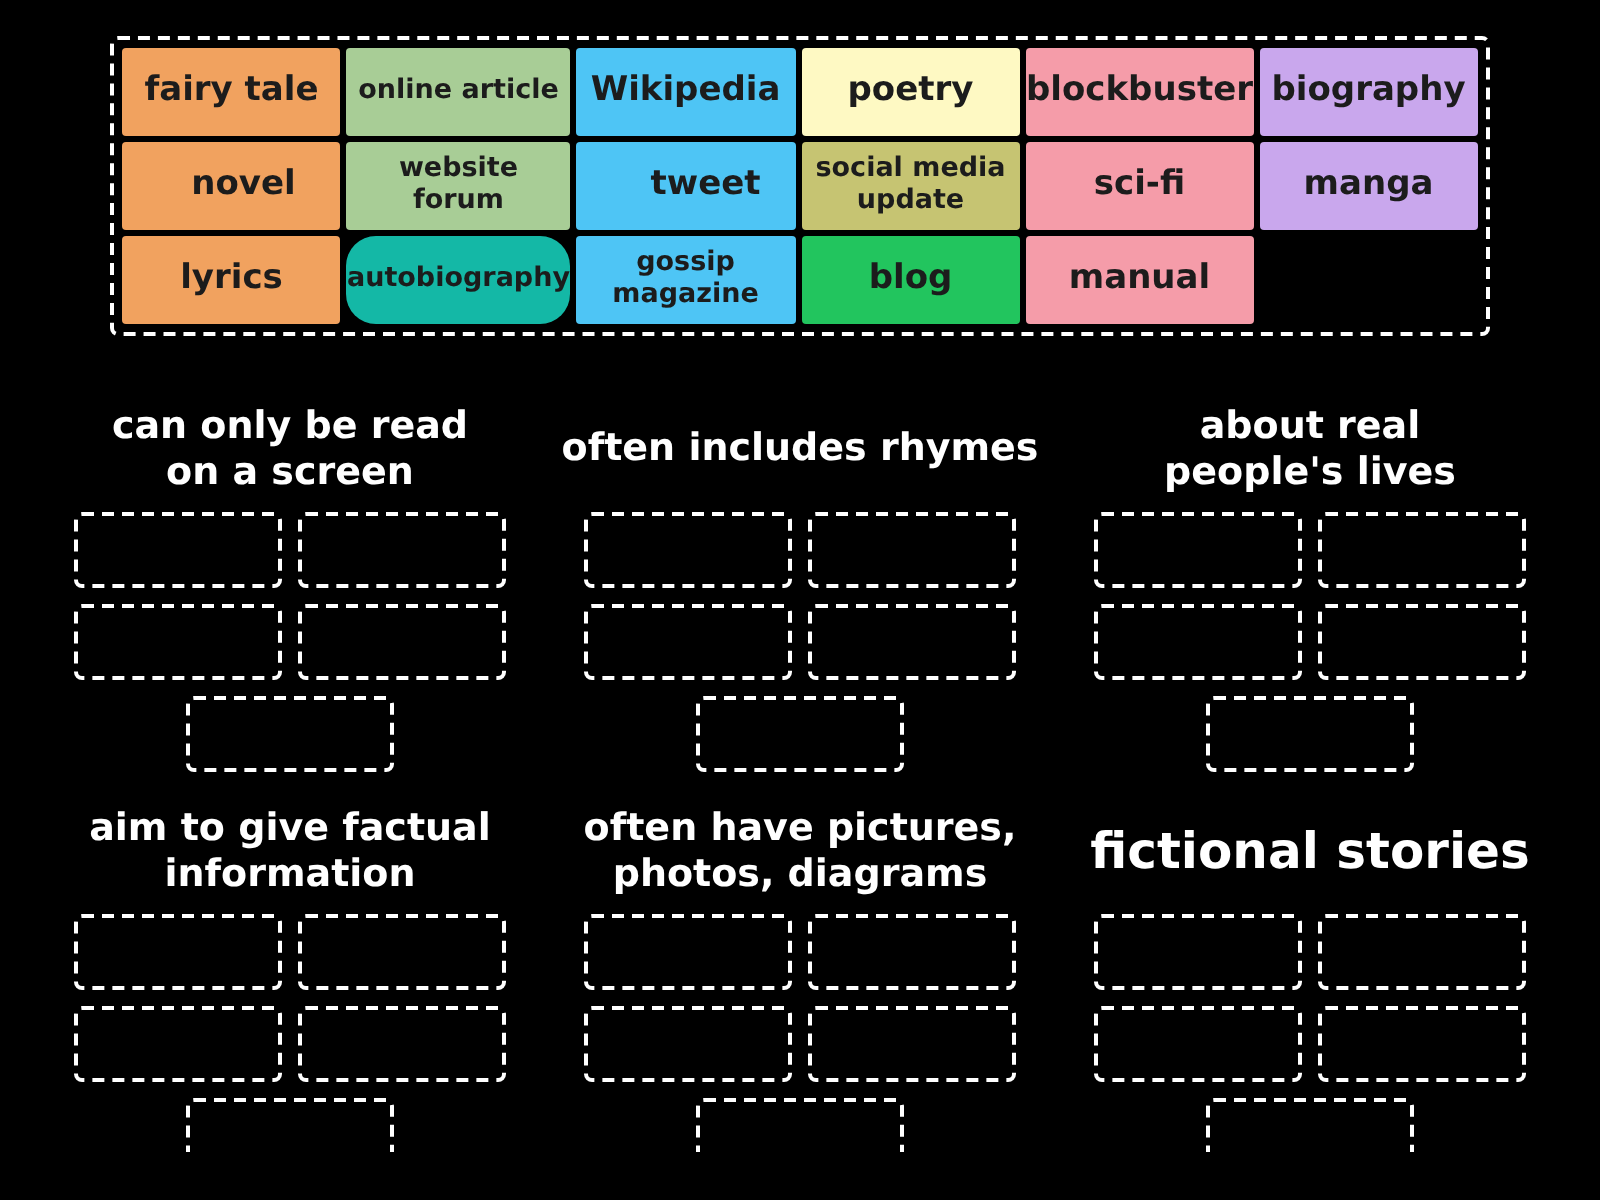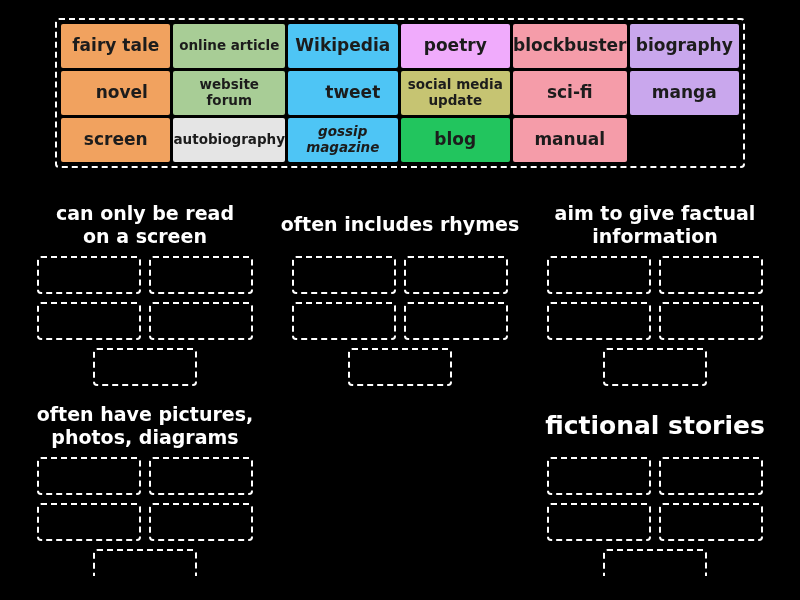--- a/index.html
+++ b/index.html
@@ -93,34 +93,34 @@
 </style>
 </head>
 <body>
 
 <div class="stage">
 
   <div class="bank">
     <div class="tile" style="background-color: rgb(241, 162, 95);">fairy tale</div>
     <div class="tile fs-s" style="background-color: rgb(168, 205, 150);">online article</div>
     <div class="tile" style="background-color: rgb(78, 197, 245); text-align: center;">Wikipedia</div>
-    <div class="tile" style="background-color: #f0abfc;">poetry</div>
+    <div class="tile" style="background-color: #fef9c3;">poetry</div>
     <div class="tile" style="background-color: rgb(245, 156, 169);">blockbuster</div>
     <div class="tile" style="background-color: rgb(201, 167, 237);">biography</div>
     <div class="tile" style="background-color: rgb(241, 162, 95); padding-left: 12px;">novel</div>
     <div class="tile fs-s" style="background-color: rgb(168, 205, 150);">website
 forum</div>
     <div class="tile" style="background-color: rgb(78, 197, 245); padding-left: 20px;">tweet</div>
     <div class="tile fs-s" style="background-color: rgb(198, 196, 114);">social media
 update</div>
     <div class="tile" style="background-color: rgb(245, 156, 169);">sci-fi</div>
     <div class="tile" style="background-color: rgb(201, 167, 237);">manga</div>
-    <div class="tile" style="background-color: rgb(241, 162, 95);">screen</div>
-    <div class="tile fs-s" style="background-color: #e5e5e5;">autobiography</div>
-    <div class="tile fs-s" style="background-color: rgb(78, 197, 245); font-style: italic;">gossip
+    <div class="tile" style="background-color: rgb(241, 162, 95);">lyrics</div>
+    <div class="tile fs-s" style="background-color: #14b8a6; border-radius: 15px;">autobiography</div>
+    <div class="tile fs-s" style="background-color: rgb(78, 197, 245);">gossip
 magazine</div>
     <div class="tile" style="background-color: #22c55e;">blog</div>
     <div class="tile" style="background-color: rgb(245, 156, 169);">manual</div>
   </div>
 
   <div class="groups-area">
 
     <section class="group">
       <h2 class="group-title">can only be read
 on a screen</h2>
@@ -137,20 +137,31 @@
       <h2 class="group-title">often includes rhymes</h2>
       <div class="slots">
         <div class="slot"></div>
         <div class="slot"></div>
         <div class="slot"></div>
         <div class="slot"></div>
         <div class="slot"></div>
       </div>
     </section>
 
+    <section class="group">
+      <h2 class="group-title">about real
+people's lives</h2>
+      <div class="slots">
+        <div class="slot"></div>
+        <div class="slot"></div>
+        <div class="slot"></div>
+        <div class="slot"></div>
+        <div class="slot"></div>
+      </div>
+    </section>
 
     <section class="group">
       <h2 class="group-title">aim to give factual
 information</h2>
       <div class="slots">
         <div class="slot"></div>
         <div class="slot"></div>
         <div class="slot"></div>
         <div class="slot"></div>
         <div class="slot"></div>

